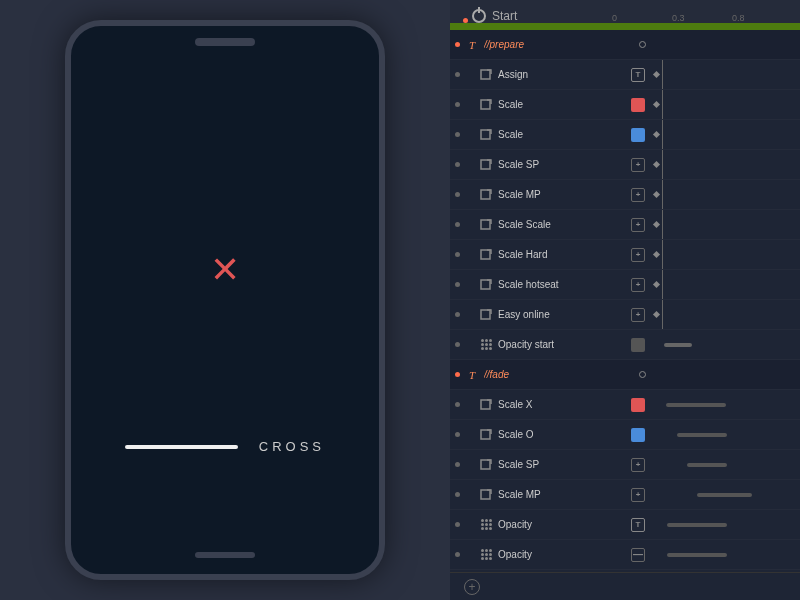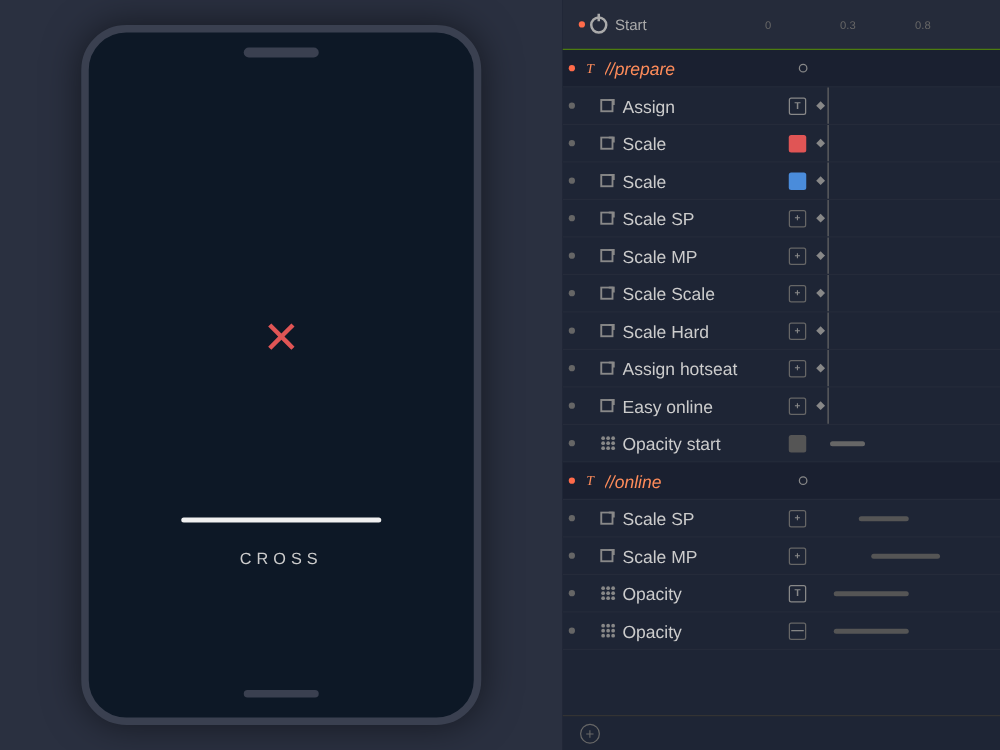--- a/index.html
+++ b/index.html
@@ -64,21 +64,20 @@
       margin-bottom: 60px;
       font-weight: 300;
       line-height: 1;
     }
 
     .progress-bar-container {
       position: absolute;
       bottom: 120px;
       width: 200px;
       display: flex;
-      flex-direction: column;
       align-items: center;
       gap: 21px;
     }
 
     .progress-bar {
       width: 160px;
       height: 4px;
       background: #f0f0f0;
       border-radius: 2px;
     }
@@ -106,26 +105,26 @@
       color: #666;
     }
 
     .ruler-mark {
       width: 60px;
       text-align: left;
     }
 
     
     .timeline-header {
-      height: 40px;
+      height: 30px;
       background: #252b3a;
       display: flex;
-      align-items: center;
+      align-items: flex-end;
       padding: 0 8px;
-      border-bottom: 1px solid #4d7c0f;
+      border-bottom: 7px solid #4d7c0f;
       flex-shrink: 0;
     }
 
     .power-icon {
       width: 14px;
       height: 14px;
       border: 2px solid #aaa;
       border-radius: 50%;
       position: relative;
       display: inline-flex;
@@ -207,21 +206,21 @@
       align-items: center;
       justify-content: center;
       flex-shrink: 0;
       font-size: 10px;
       color: #888;
     }
 
     
     .layer-name {
       flex: 0 0 130px;
-      font-size: 14px;
+      font-size: 10px;
       white-space: nowrap;
       overflow: hidden;
       text-overflow: ellipsis;
     }
 
     .layer-name.group {
       color: #ff8c5a;
       font-style: italic;
     }
 
@@ -561,21 +560,21 @@
       <div class="dot-col">
           <div class="dot"></div>
         </div>
       <div class="indent"></div>
       <div class="layer-icon">
         <svg width="12" height="12" viewBox="0 0 12 12">
             <rect x="1" y="1" width="9" height="9" fill="none" stroke="#888" stroke-width="1.5"></rect>
             <polyline points="7,1 11,1 11,5" fill="none" stroke="#888" stroke-width="1.5"></polyline>
           </svg>
       </div>
-      <div class="layer-name">Assign  hotseat</div>
+      <div class="layer-name">Scale  hotseat</div>
       <div class="badge-col">
         <div class="badge plus">+</div>
       </div>
       <div class="diamond-col">
           <div class="diamond"></div>
         </div>
       <div class="timeline-track">
         <div class="vline" style="left:0"></div>
       </div>
     </div>
@@ -631,29 +630,69 @@
       </div>
     </div>
 
     <div class="layer-row group-header">
       <div class="dot-col">
           <div class="dot active"></div>
         </div>
       <div class="layer-icon">
           <span class="t-icon">T</span>
         </div>
-      <div class="layer-name group">//online</div>
+      <div class="layer-name group">//fade</div>
       <div class="badge-col"></div>
       <div class="diamond-col">
           <div class="dot-right"></div>
         </div>
       <div class="timeline-track"></div>
     </div>
 
-
+    <div class="layer-row">
+      <div class="dot-col">
+          <div class="dot"></div>
+        </div>
+      <div class="indent"></div>
+      <div class="layer-icon">
+        <svg width="12" height="12" viewBox="0 0 12 12">
+            <rect x="1" y="1" width="9" height="9" fill="none" stroke="#888" stroke-width="1.5"></rect>
+            <polyline points="7,1 11,1 11,5" fill="none" stroke="#888" stroke-width="1.5"></polyline>
+          </svg>
+      </div>
+      <div class="layer-name">Scale X</div>
+      <div class="badge-col">
+        <div class="badge red"></div>
+      </div>
+      <div class="diamond-col"></div>
+      <div class="timeline-track">
+        <div class="track-bar" style="left:4px; width:60px;"></div>
+      </div>
+    </div>
+
+    <div class="layer-row">
+      <div class="dot-col">
+          <div class="dot"></div>
+        </div>
+      <div class="indent"></div>
+      <div class="layer-icon">
+        <svg width="12" height="12" viewBox="0 0 12 12">
+            <rect x="1" y="1" width="9" height="9" fill="none" stroke="#888" stroke-width="1.5"></rect>
+            <polyline points="7,1 11,1 11,5" fill="none" stroke="#888" stroke-width="1.5"></polyline>
+          </svg>
+      </div>
+      <div class="layer-name">Scale O</div>
+      <div class="badge-col">
+        <div class="badge blue"></div>
+      </div>
+      <div class="diamond-col"></div>
+      <div class="timeline-track">
+        <div class="track-bar" style="left:15px; width:50px;"></div>
+      </div>
+    </div>
 
     <div class="layer-row">
       <div class="dot-col">
           <div class="dot"></div>
         </div>
       <div class="indent"></div>
       <div class="layer-icon">
         <svg width="12" height="12" viewBox="0 0 12 12">
             <rect x="1" y="1" width="9" height="9" fill="none" stroke="#888" stroke-width="1.5"></rect>
             <polyline points="7,1 11,1 11,5" fill="none" stroke="#888" stroke-width="1.5"></polyline>

